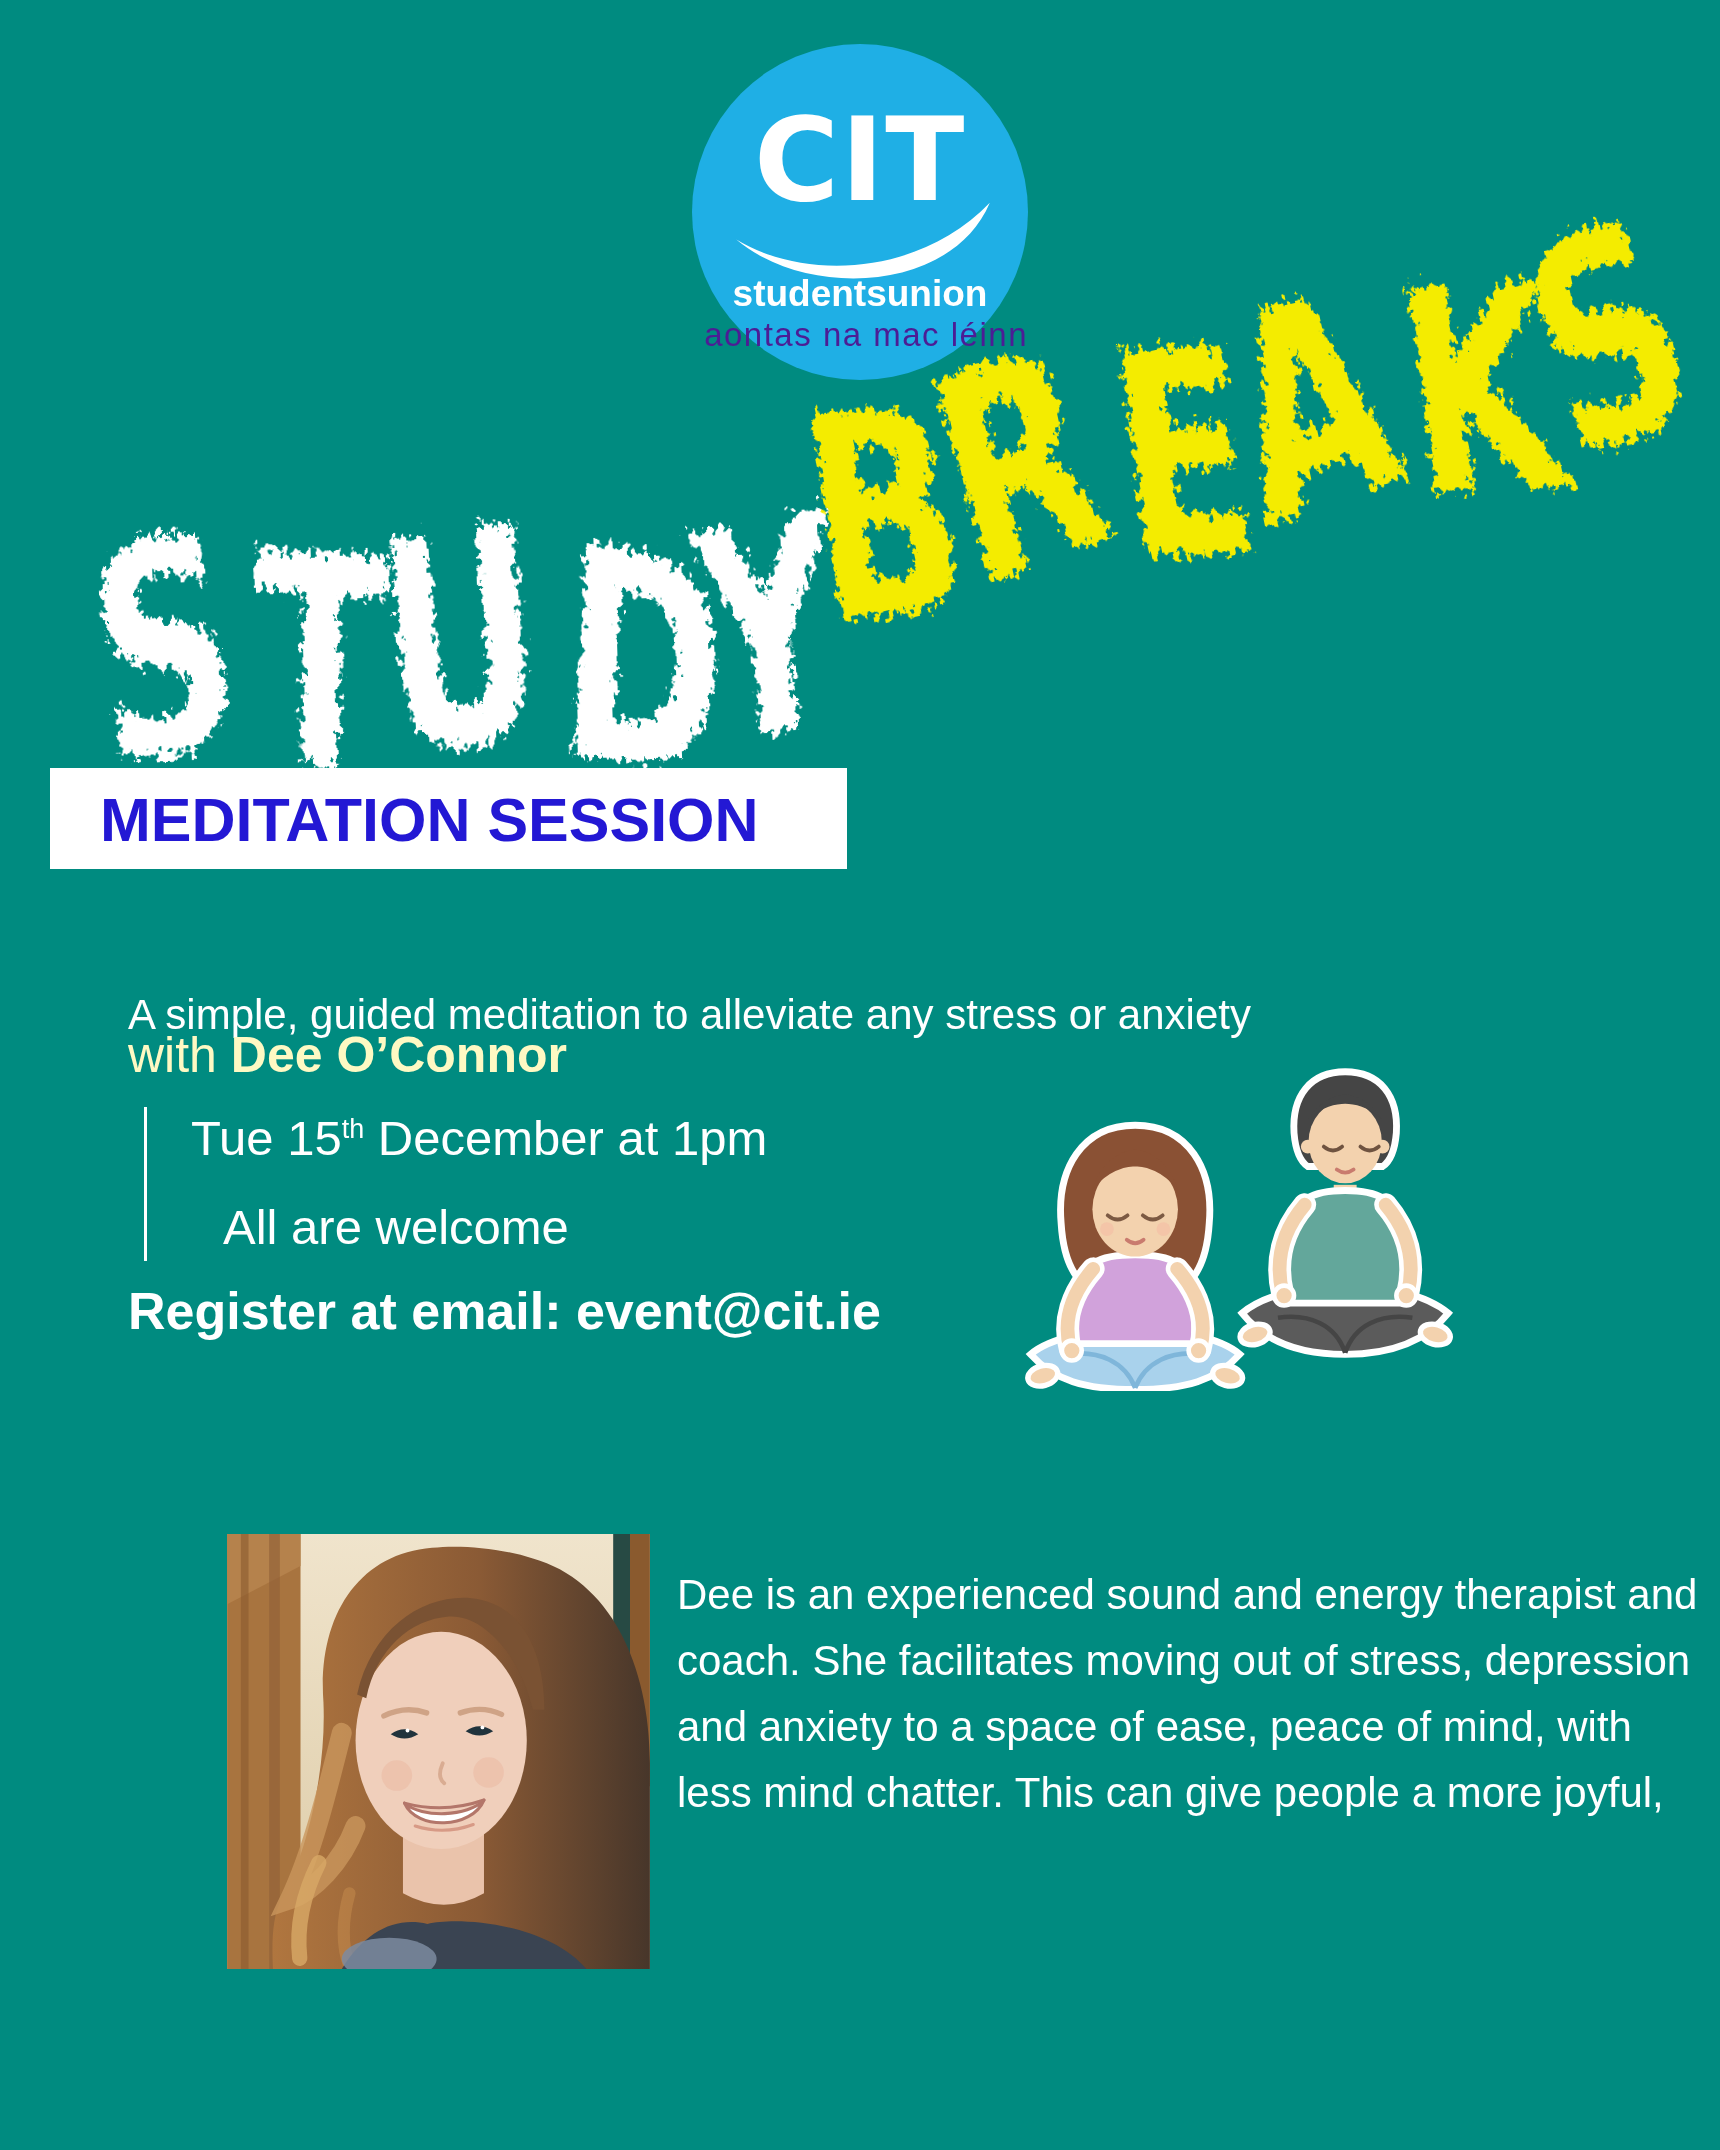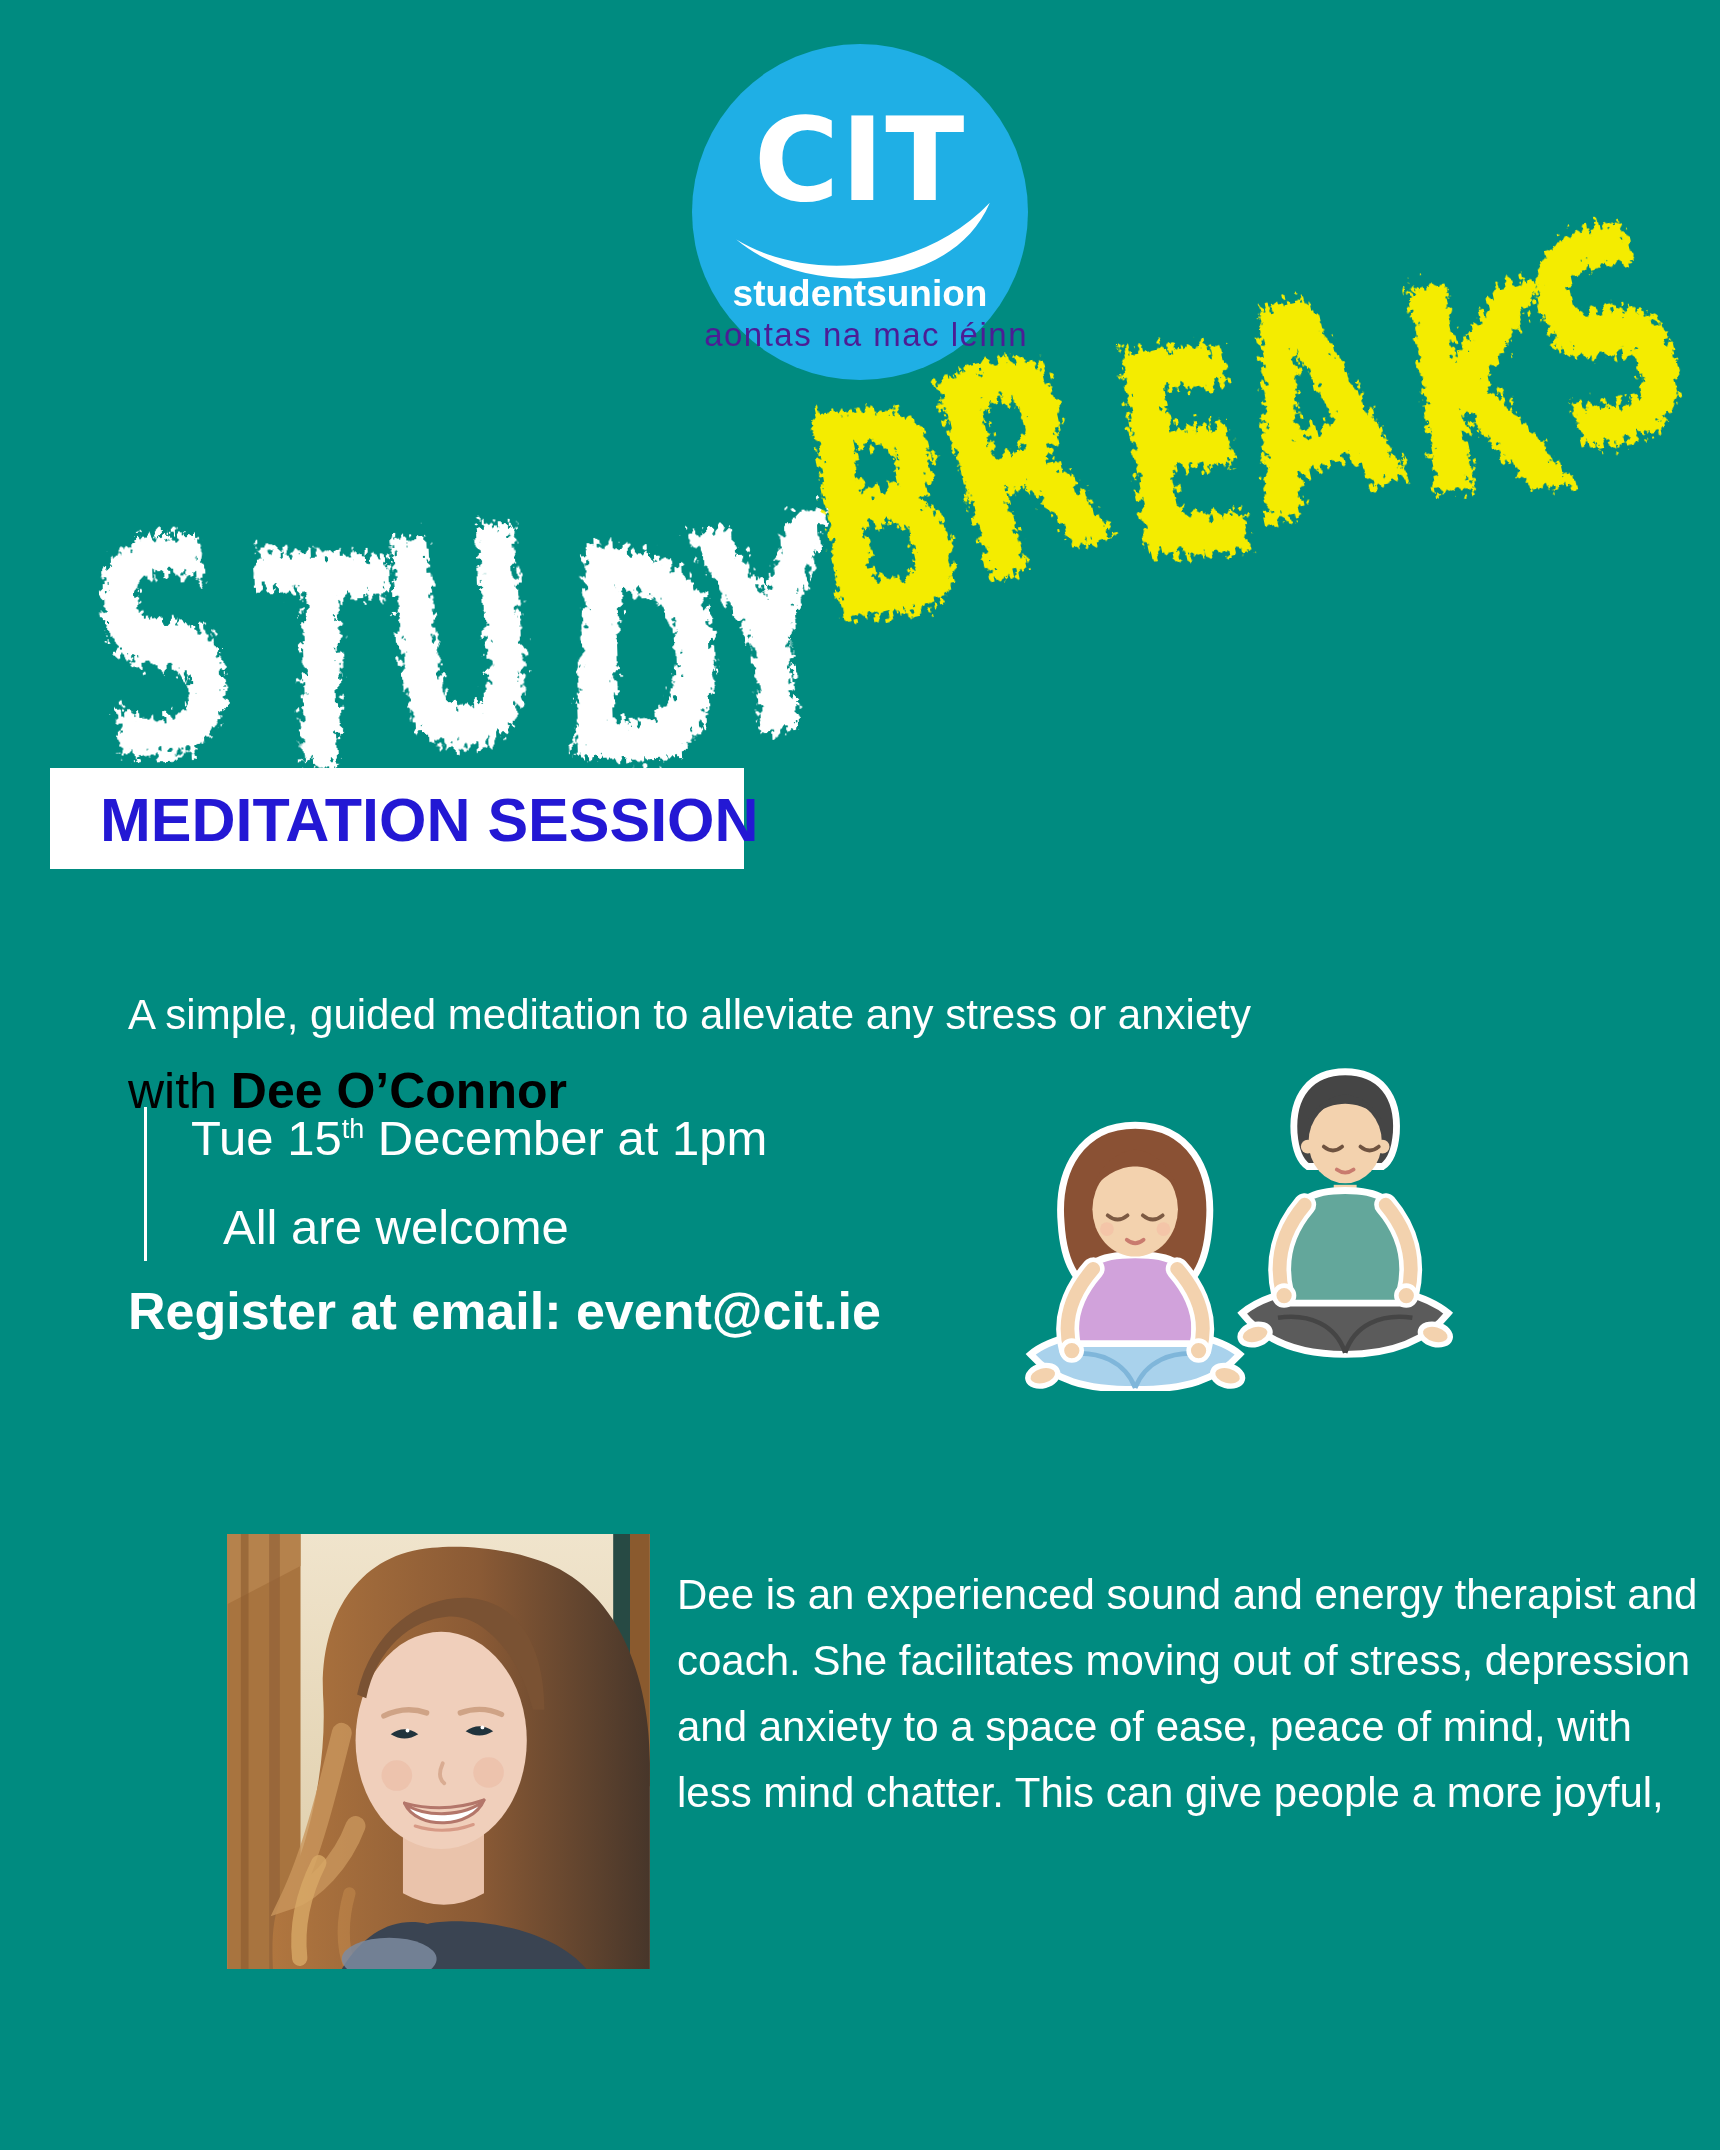--- a/index.html
+++ b/index.html
@@ -30,34 +30,34 @@
   .logo-irish{
     left:0;top:272px;width:336px;text-align:right;
     font-size:33px;color:#4c1d95;letter-spacing:1.5px;
   }
 
   
   .title-svg{left:0;top:0;width:1720px;height:887px;}
 
   
   .banner{
-    left:50px;top:768px;width:694px;height:101px;background:#ffffff;
+    left:50px;top:768px;width:797px;height:101px;background:#ffffff;
   }
   .banner-label{
     position:absolute;left:50px;top:0;height:101px;line-height:104px;
     font-weight:bold;font-size:61px;color:#2318D4;letter-spacing:0px;
     white-space:nowrap;
   }
 
   
   .intro-line1{
     left:128px;top:991px;font-size:42px;color:#ffffff;white-space:nowrap;
   }
   .intro-line2{
-    left:128px;top:1026px;font-size:50px;color:#000000;white-space:nowrap;margin-top:36px;
+    left:128px;top:1026px;font-size:50px;color:#fef9c3;white-space:nowrap;
   }
   .intro-line2 b{font-weight:bold;}
 
   
   .vbar{left:144px;top:1107px;width:3.1px;height:154px;background:#ffffff;}
   .detail-date{left:191px;top:1110px;font-size:49px;color:#ffffff;white-space:nowrap;}
   .detail-date sup{font-size:55%;vertical-align:super;}
   .detail-welcome{left:191px;top:1199px;font-size:49px;color:#ffffff;white-space:nowrap;margin-left:32px;}
   .register{left:128px;top:1281px;font-size:52px;font-weight:bold;color:#ffffff;white-space:nowrap;}
 

